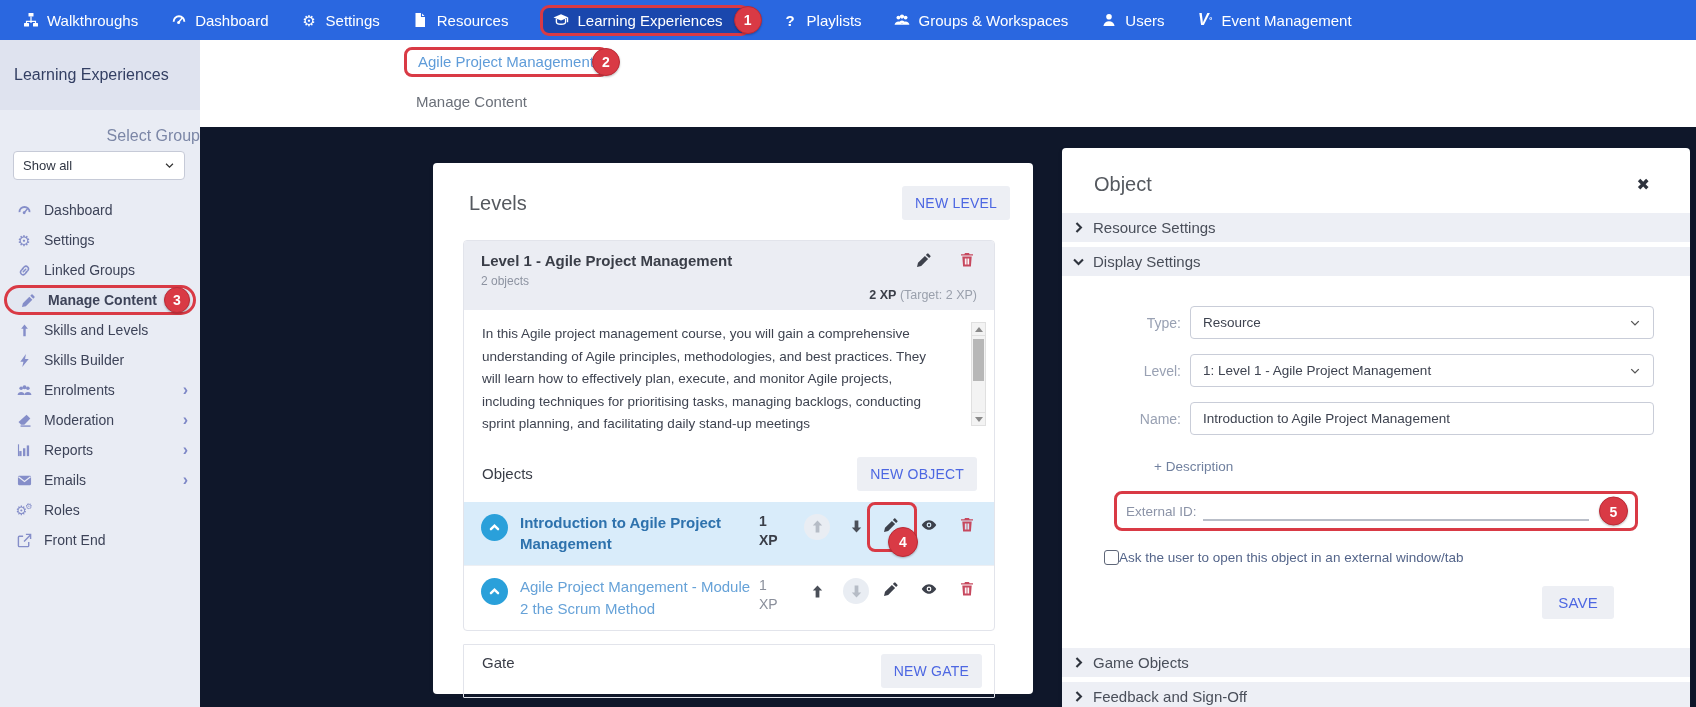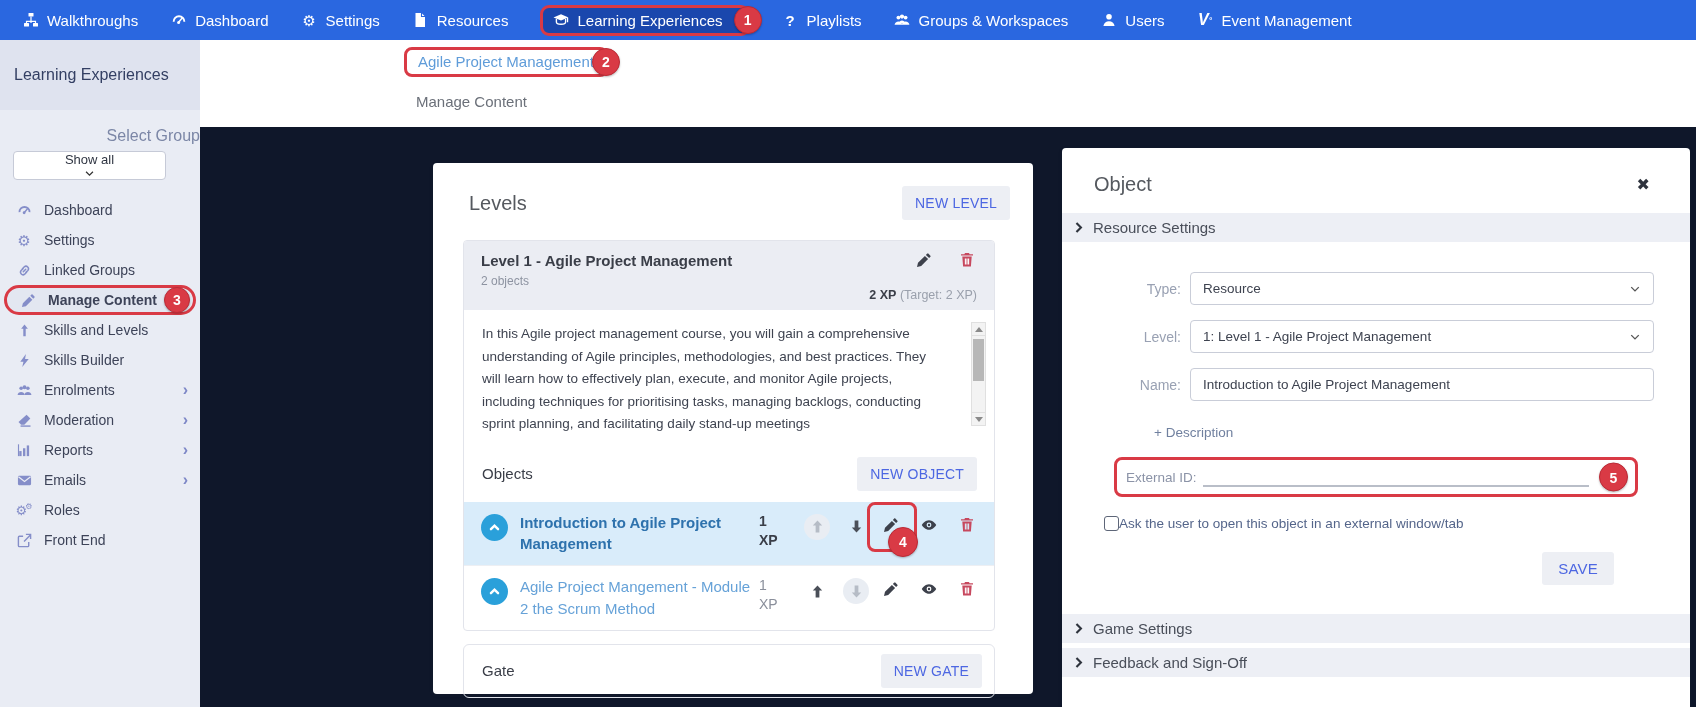--- a/index.html
+++ b/index.html
@@ -23,23 +23,23 @@
            border:1px solid #bc2a36; color:#fff; font-size:14px; font-weight:bold;
            display:flex; align-items:center; justify-content:center; z-index:30;
            box-shadow:0 1px 2px rgba(0,0,0,.25); }
   .badge-right { right:-15px; top:50%; transform:translateY(-50%); }
 
   
   .sidebar { position:absolute; left:0; top:40px; width:200px; height:667px; background:#e9ecf4; z-index:4; }
   .side-head { height:70px; background:#dfe3ef; display:flex; align-items:center; padding-left:14px;
                color:#333f63; font-size:16px; }
   .side-label { margin:17px 0 6px 14px; font-size:16px; color:#7b86a6;text-align:right; }
-  .side-select { margin-left:13px; width:153px; height:29px; background:#fff; border:1px solid #c6cad7;
+  .side-select { margin-left:13px; width:172px; height:29px; background:#fff; border:1px solid #c6cad7;
                  border-radius:4px; display:flex; align-items:center; justify-content:space-between;
-                 padding:0 9px; font-size:13px; color:#2f3542; cursor:pointer;flex-direction:column; }
+                 padding:0 9px; font-size:13px; color:#2f3542; cursor:pointer; }
   .side-menu { margin-top:15px; }
   .side-item { height:30px; display:flex; align-items:center; padding:0 12px 0 15px; gap:11px;
                font-size:14px; color:#3d4358; position:relative; cursor:pointer; }
   .side-item .sicon { width:18px; color:#858ec9; display:flex; justify-content:center; align-items:center; flex:none; }
   .side-item .sicon svg { width:15px; height:15px; }
   .side-item .chev { margin-left:auto; color:#7d87c6; font-size:16px; font-weight:bold; line-height:1; }
   .side-active { border:3px solid #d93a45; border-radius:16px; background:#e3e7f1; margin:0 4px;
                  padding-left:12px; font-weight:bold; }
   .side-active .badge { right:3px; top:50%; transform:translateY(-50%); width:26px; height:26px; }
 
@@ -107,22 +107,22 @@
   .arr { width:26px; height:26px; border-radius:50%; display:flex; align-items:center; justify-content:center; cursor:pointer; }
   .arr svg { width:15px; height:15px; }
   .arr-on { color:#4a4f58; }
   .arr-off { background:#e9edf3; color:#b6bcc6; }
   .obj-actions { display:flex; gap:22px; margin-left:auto; align-items:center; margin-top:5px; padding-right:1px; }
   .pencil-wrap { position:relative; }
   .annot-box4 { position:absolute; left:-16px; top:-15px; width:50px; height:50px;
                 border:3px solid #d93a45; border-radius:8px; pointer-events:none; }
   .badge-4 { left:5px; top:10px; width:30px; height:30px; }
 
-  .gate-box { margin:13px 38px 0 30px; border:1px solid #e2e4eb; border-radius:6px;
-              display:flex; justify-content:space-between; align-items:center; padding:9px 12px 9px 18px; }
+  .gate-box { margin:13px 38px 0 30px; border:1px solid #e2e4eb; border-radius:1px;
+              display:flex; justify-content:space-between; align-items:flex-start; padding:9px 12px 9px 18px; }
 
   
   .obj-panel-head { display:flex; justify-content:space-between; align-items:center; padding:25px 40px 17px 32px; }
   .close-x { font-size:16px; color:#2e333d; cursor:pointer; line-height:1; }
   .band { background:#edeff5; height:29px; display:flex; align-items:center; gap:8px; padding-left:10px;
           font-size:15px; color:#494e59; margin-bottom:5px; cursor:pointer; }
   .band svg { width:13px; height:13px; color:#2e333d; flex:none; }
   .fields { padding:25px 36px 0 0; }
   .frow { display:flex; align-items:center; margin-bottom:15px; }
   .flabel { width:128px; text-align:right; padding-right:9px; font-size:14px; color:#99a1b3; flex:none; }
@@ -515,20 +515,26 @@
       <div class="card-title">Object</div>
       <span class="close-x">✖</span>
     </div>
 
     <div class="band">
       <svg viewBox="0 0 16 16" fill="none">
           <path d="M5.5 2.5L11 8l-5.5 5.5" stroke="currentColor" stroke-width="2.6"></path>
         </svg>
       <span>Resource Settings</span>
     </div>
+    <div class="band">
+      <svg viewBox="0 0 16 16" fill="none">
+          <path d="M2.5 5.5L8 11l5.5-5.5" stroke="currentColor" stroke-width="2.6"></path>
+        </svg>
+      <span>Display Settings</span>
+    </div>
 
     <div class="fields">
       <div class="frow">
         <div class="flabel">Type:</div>
         <div class="fctl">
           <span>Resource</span>
           <svg viewBox="0 0 16 16" fill="none">
               <path d="M3 5.5L8 10.5 13 5.5" stroke="currentColor" stroke-width="1.8"></path>
             </svg>
         </div>
@@ -563,21 +569,21 @@
       <div class="save-row">
         <div class="btn save-btn">SAVE</div>
       </div>
     </div>
 
     <div class="bands-bottom">
       <div class="band">
         <svg viewBox="0 0 16 16" fill="none">
             <path d="M5.5 2.5L11 8l-5.5 5.5" stroke="currentColor" stroke-width="2.6"></path>
           </svg>
-        <span>Game Settings</span>
+        <span>Game Objects</span>
       </div>
       <div class="band">
         <svg viewBox="0 0 16 16" fill="none">
             <path d="M5.5 2.5L11 8l-5.5 5.5" stroke="currentColor" stroke-width="2.6"></path>
           </svg>
         <span>Feedback and Sign-Off</span>
       </div>
     </div>
   </div>
 

